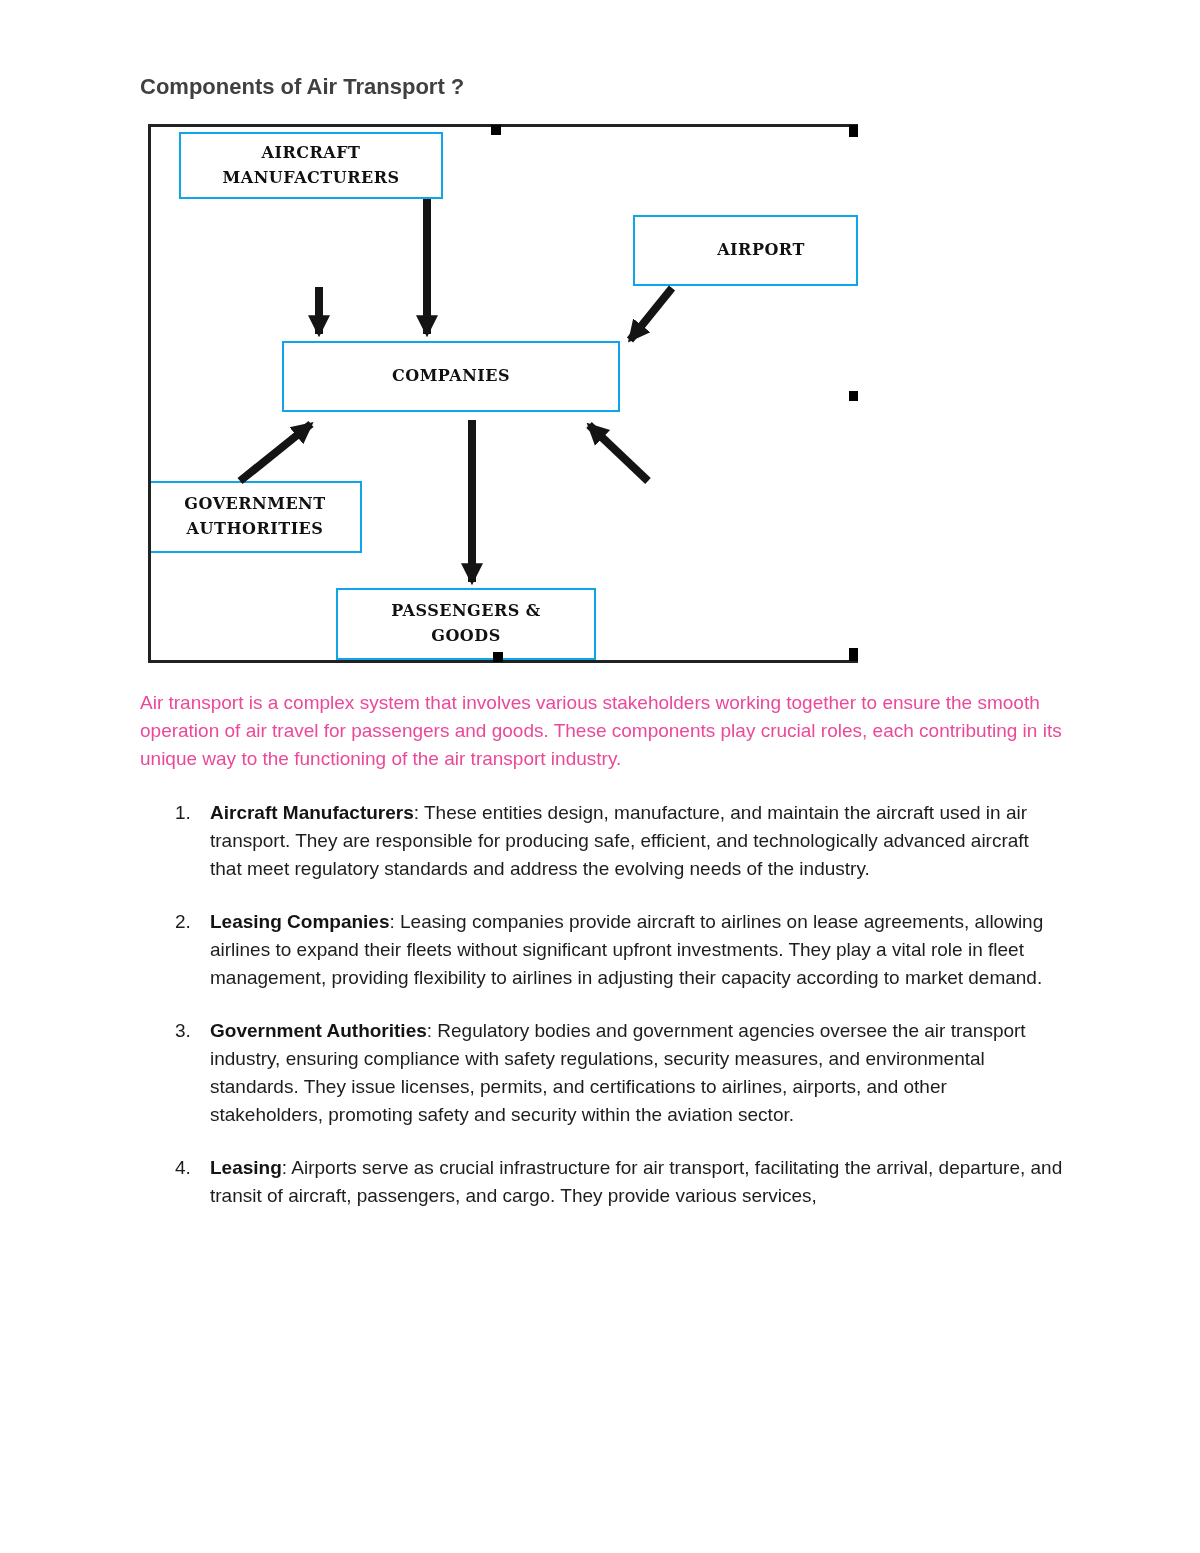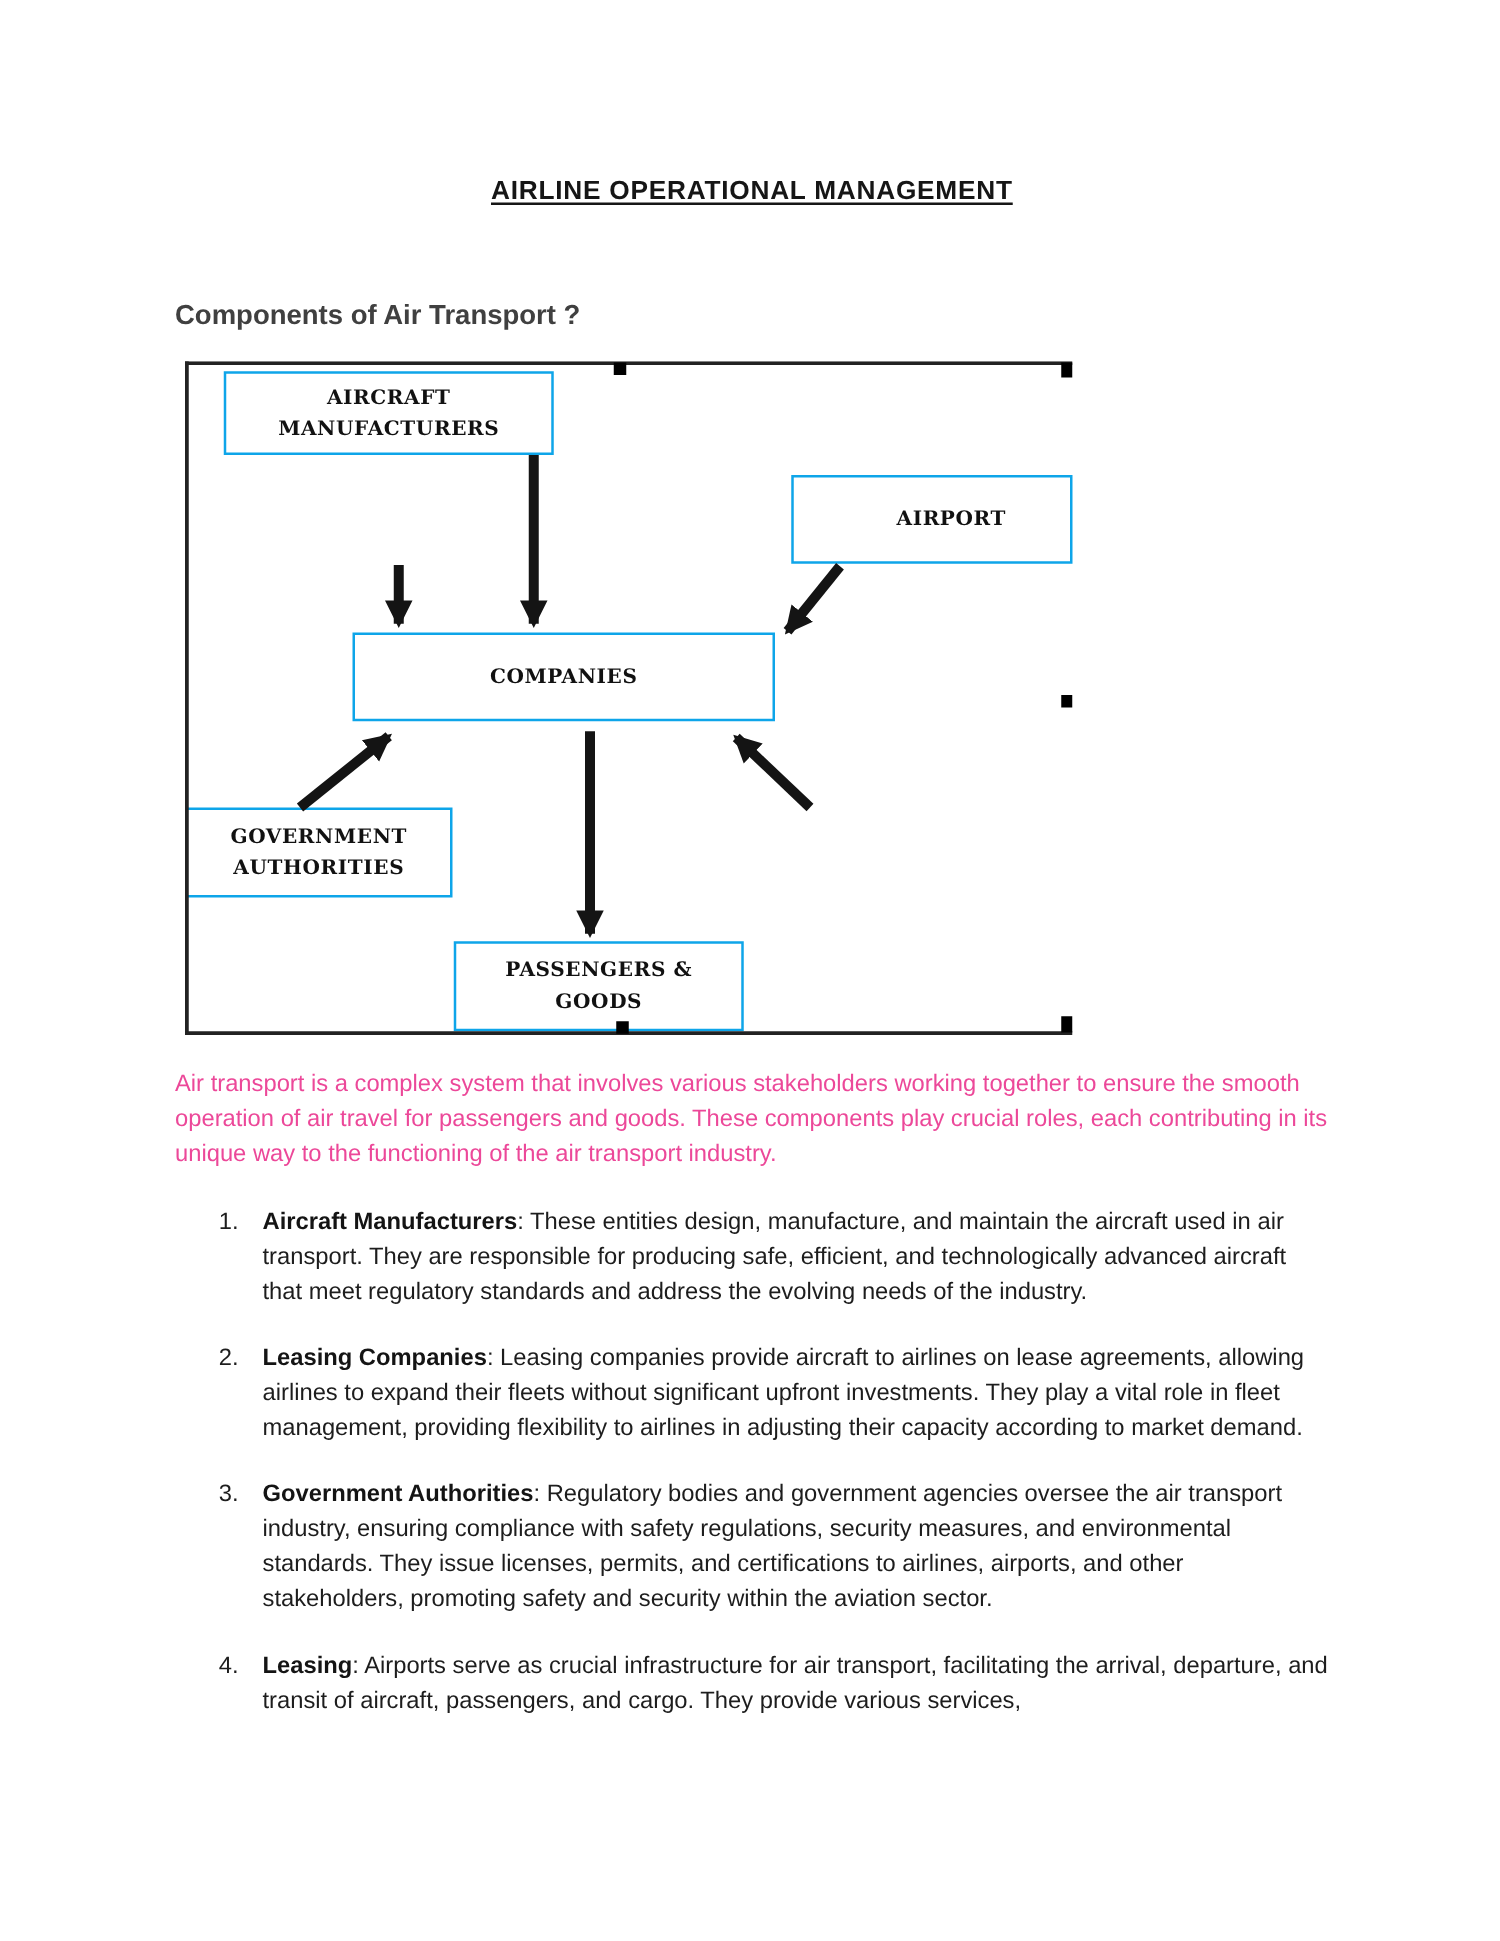--- a/index.html
+++ b/index.html
@@ -63,21 +63,21 @@
     line-height: 1.55;
     color: #111111;
     white-space: pre-line;
   }
   .box-aircraft   { left: 31px;  top: 8px;   width: 264px; height: 67px; }
   .box-leasing    { left: 31px;  top: 93px;  width: 226px; height: 70px; }
   .box-airport    { left: 485px; top: 91px;  width: 225px; height: 71px; padding-left: 31px; }
   .box-airlines   { left: 134px; top: 217px; width: 338px; height: 71px; }
   .box-government { left: 0px;   top: 357px; width: 214px; height: 72px; }
   .box-atc        { left: 465px; top: 357px; width: 230px; height: 71px; }
-  .box-passengers { left: 215px; top: 464px; width: 232px; height: 72px; }
+  .box-passengers { left: 188px; top: 464px; width: 260px; height: 72px; }
   
   .intro {
     margin-top: 26px;
     font-size: 19px;
     line-height: 28px;
     width: 923px;
     color: #ec4899;
   }
   .num-list {
     margin-top: 26px;
@@ -96,23 +96,20 @@
     left: -35px;
     top: 0;
   }
   .num-item b { color: #141414; }
 </style>
 </head>
 <body>
 
 <div class="page">
 
-  <div class="doc-title">
-    <span>AIRLINE OPERATIONAL MANAGEMENT</span>
-  </div>
 
   <div class="section-heading">Components of Air Transport ?</div>
 
   <div class="diagram">
 
     <div class="dbox box-aircraft">AIRCRAFT
 MANUFACTURERS</div>
     <div class="dbox box-airport">AIRPORT</div>
     <div class="dbox box-airlines">COMPANIES</div>
     <div class="dbox box-government">GOVERNMENT

